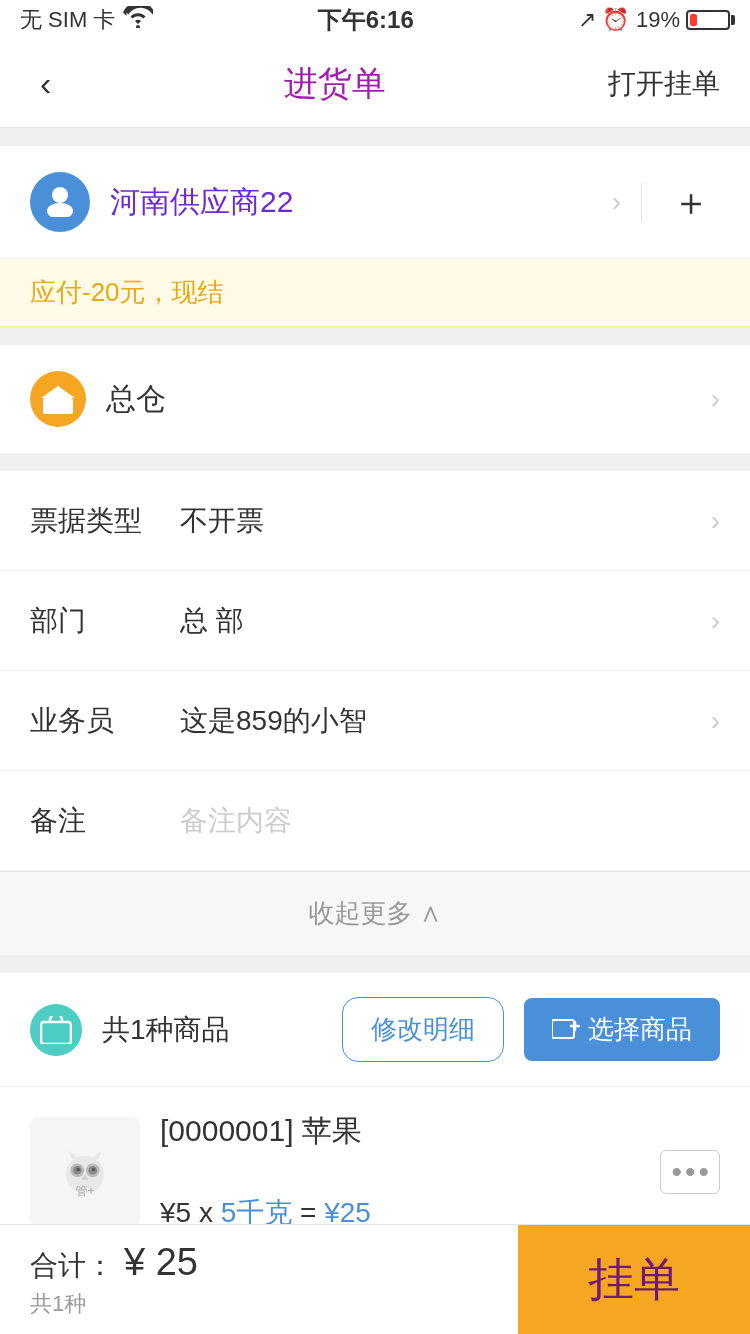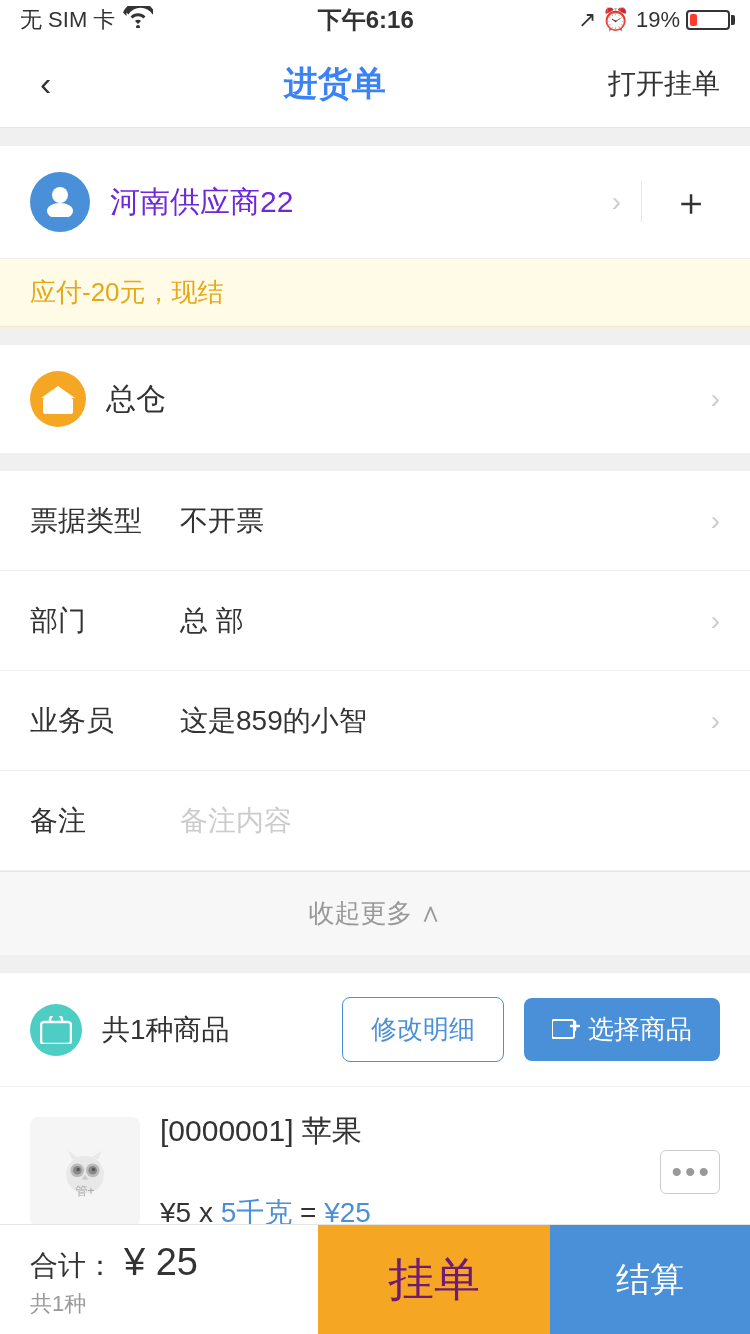--- a/index.html
+++ b/index.html
@@ -51,22 +51,22 @@
       border-bottom: 1px solid #e5e5e5;
     }
     .header-back {
       font-size: 34px;
       color: #333;
       cursor: pointer;
       padding: 10px;
     }
     .header-title {
       font-size: 34px;
-      font-weight: 700;
-      color: #3b82f6;
+      font-weight: 400;
+      color: #a21caf;
     }
     .header-action {
       font-size: 28px;
       color: #333;
       cursor: pointer;
     }
 
     
     .divider-block {
       background: #f0f0f0;
@@ -192,21 +192,21 @@
     }
     .product-count-text {
       flex: 1;
       font-size: 28px;
       color: #333;
     }
     .btn-outline {
       border: 1.5px solid #4a90d9;
       color: #4a90d9;
       background: #fff;
-      border-radius: 8px;
+      border-radius: 16px;
       padding: 14px 28px;
       font-size: 26px;
       cursor: pointer;
     }
     .btn-primary {
       background: #4a90d9;
       color: #fff;
       border: none;
       border-radius: 8px;
       padding: 14px 28px;
@@ -486,14 +486,13 @@
 
 <div class="footer">
   <div class="footer-total">
     <div class="footer-total-main">
       <span class="footer-total-label">合计：</span>
       <span class="footer-total-amount">¥ 25</span>
     </div>
     <div class="footer-total-sub">共1种</div>
   </div>
   <button class="footer-btn-hang">挂单</button>
-  <button class="footer-btn-checkout">结算</button>
 </div>
 
 </body></html>

